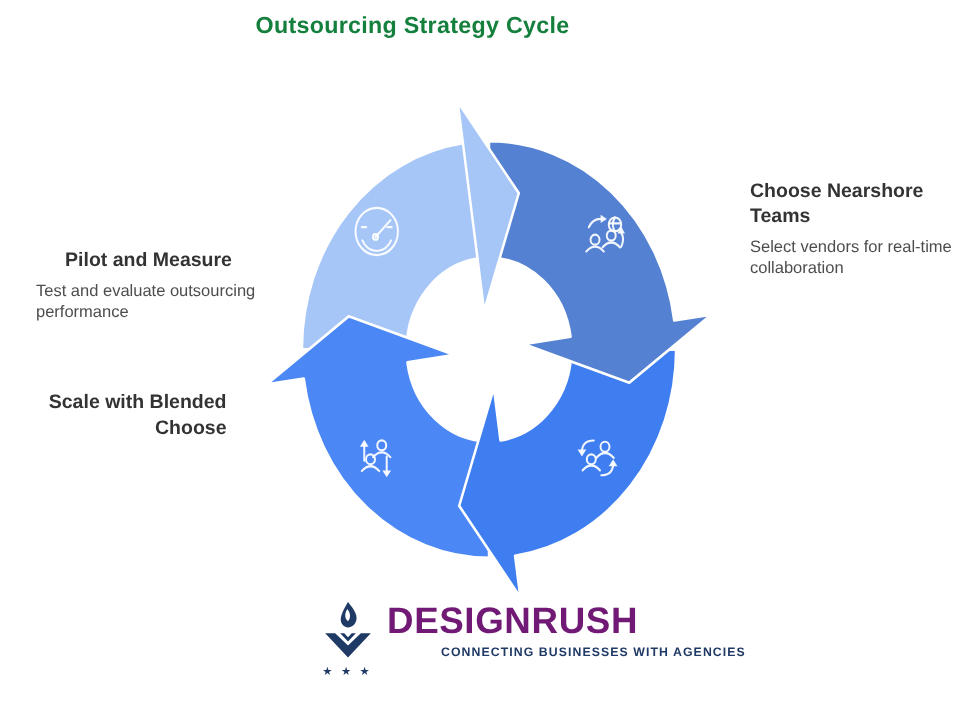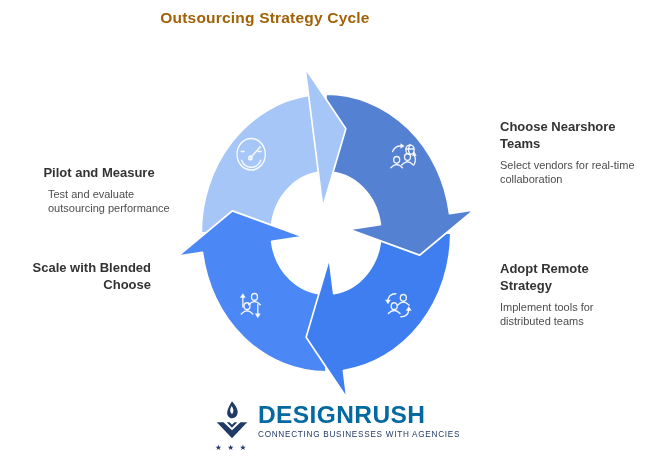--- a/index.html
+++ b/index.html
@@ -3,45 +3,45 @@
 <meta charset="utf-8">
 <style>
   * { margin:0; padding:0; box-sizing:border-box; }
   html,body { background:#fff; }
   body { font-family:"Liberation Sans", sans-serif; }
   .canvas {
     position:relative; width:650px; height:470px; background:#ffffff;
     overflow:hidden; margin:0 auto;
   }
   .page-title {
-    position:absolute; left:5px; top:9px; width:520px; text-align:center;
-    font-size:15.5px; font-weight:bold; color:#a16207; letter-spacing:.2px;
+    position:absolute; left:15px; top:9px; width:520px; text-align:center;
+    font-size:15.5px; font-weight:bold; color:#15803d; letter-spacing:.2px;
   }
   .cycle-svg { position:absolute; left:168px; top:57px; width:316px; height:352px; }
   .step { position:absolute; }
   .step h3 { font-size:13px; font-weight:bold; color:#333333; line-height:17px; }
   .step p  { font-size:11px; color:#4d4d4d; line-height:14px; margin-top:6px; }
   .step-tl { left:24px;  top:128px; width:150px; }
   .step-tl h3 { text-align:center;margin-top:36px; }
-  .step-tl p  { text-align:left;margin-left:24px; }
+  .step-tl p  { text-align:left; }
   .step-tr { left:500px; top:118px; width:156px; text-align:left; }
   .step-bl { left:0px;   top:259px; width:151px; text-align:right; }
   .step-br { left:500px; top:260px; width:140px; text-align:left; }
   .brand {
     position:absolute; left:213px; top:399px;
     display:flex; align-items:flex-start; gap:7px;
   }
   .brand-text { padding-top:3px; }
   .brand-name {
-    font-size:24.5px; font-weight:bold; color:#0369a1; letter-spacing:.4px;
+    font-size:24.5px; font-weight:bold; color:#701a75; letter-spacing:.4px;
     line-height:26px;
   }
   .brand-tagline {
-    font-size:8.2px; font-weight:normal; color:#203a66; letter-spacing:.72px;
-    margin-top:2px; white-space:nowrap;
+    font-size:8.2px; font-weight:bold; color:#203a66; letter-spacing:.72px;
+    margin-top:2px; white-space:nowrap;margin-left:36px;
   }
   .icon-lines { stroke:#ffffff; stroke-opacity:.92; fill:none;
     stroke-width:1.6; stroke-linecap:round; stroke-linejoin:round; }
   .icon-fill { fill:#ffffff; fill-opacity:.92; stroke:none; }
   .seg { stroke:#ffffff; stroke-width:2; stroke-linejoin:round; }
 </style>
 </head>
 <body>
 
 <div class="canvas">
@@ -113,24 +113,20 @@
 
   <div class="step step-tr">
     <h3>Choose Nearshore Teams</h3>
     <p>Select vendors for real-time collaboration</p>
   </div>
 
   <div class="step step-bl">
     <h3>Scale with Blended Choose</h3>
   </div>
 
-  <div class="step step-br">
-    <h3>Adopt Remote Strategy</h3>
-    <p>Implement tools for distributed teams</p>
-  </div>
 
   <div class="brand">
     <svg width="38" height="54" viewBox="0 0 40 54">
       <path fill="#203a66" d="M 20 1 C 24 6 28 11 25 16 C 23 19.5 18 20 15.8 16.5 C 13.5 13 16 7.5 20 1 Z"></path>
       <path fill="#ffffff" d="M 19.5 6 C 17.5 9.5 17.5 12.5 20 14.5 C 22 12.5 22 9 19.5 6 Z"></path>
       <polygon fill="#203a66" points="4,23 20,40 36,23 29,23 20,31.5 11,23"></polygon>
       <polygon fill="#203a66" points="14.5,23 20,28.8 25.5,23 22.6,23 20,25.8 17.4,23"></polygon>
       <text x="2" y="52" font-size="8" fill="#203a66">★</text>
       <text x="15" y="52" font-size="8" fill="#203a66">★</text>
       <text x="28" y="52" font-size="8" fill="#203a66">★</text>

